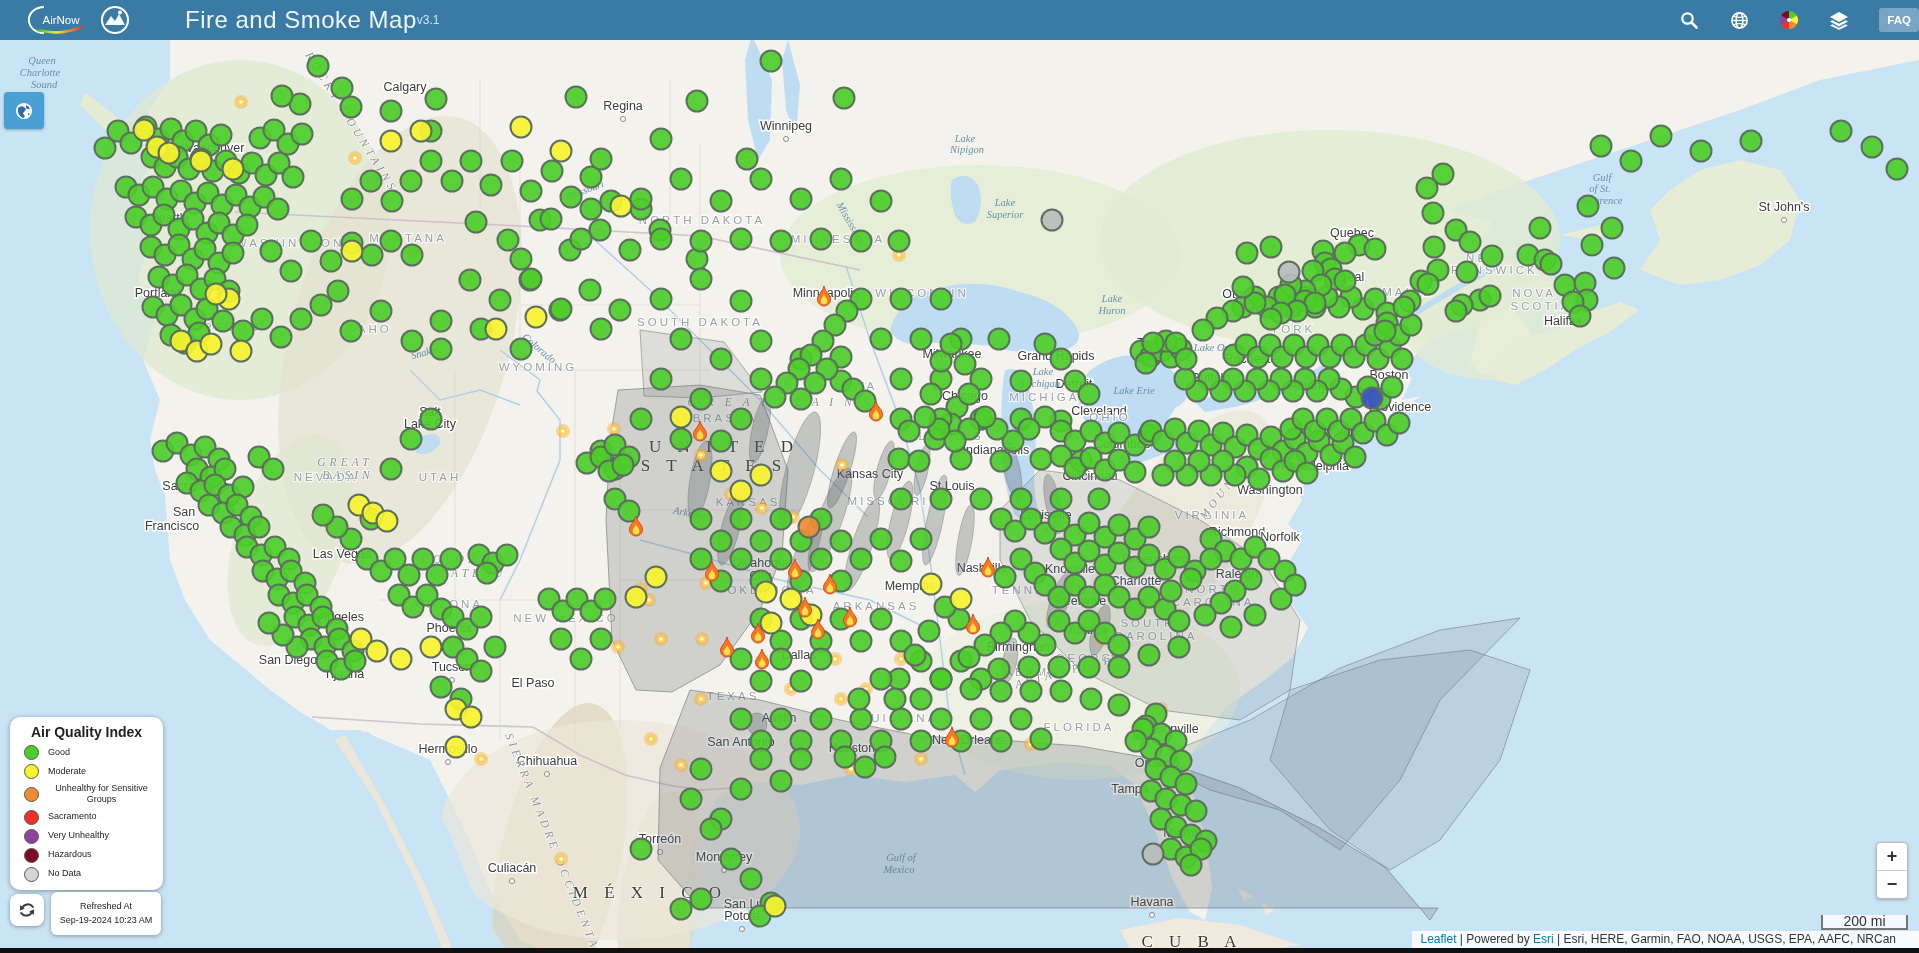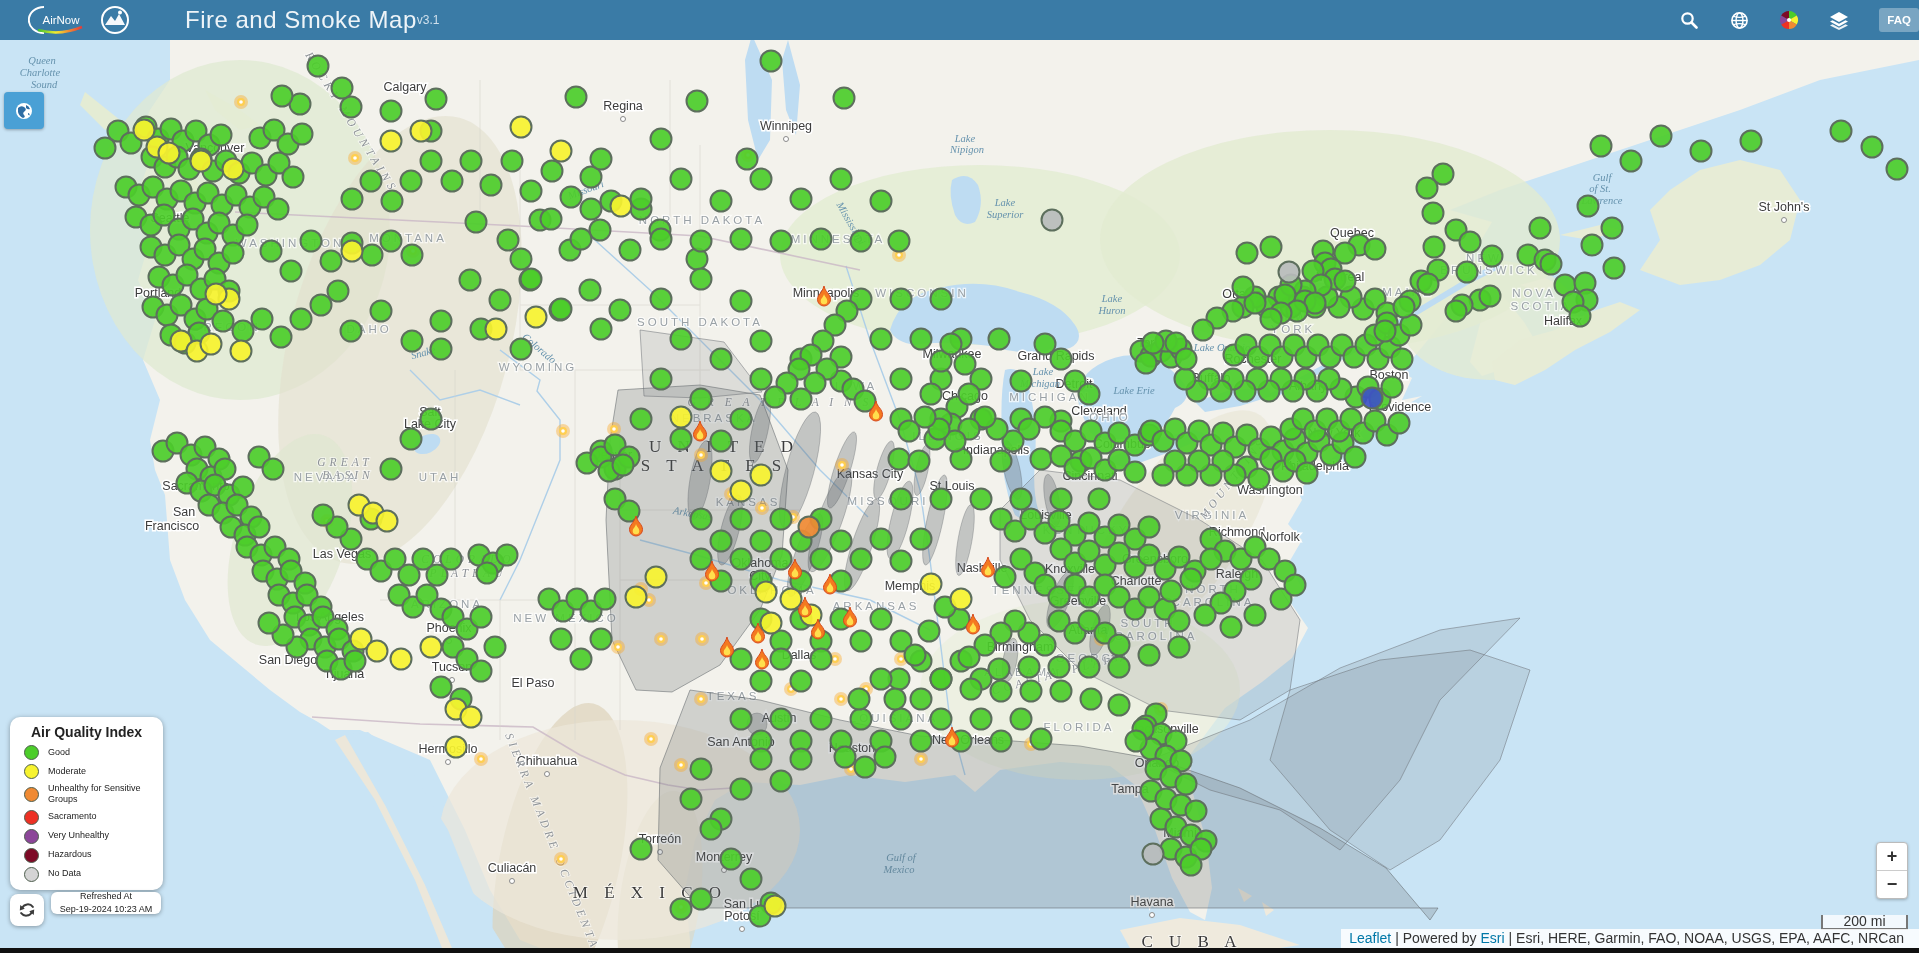--- a/index.html
+++ b/index.html
@@ -29,40 +29,40 @@
   .s-light{fill:rgba(108,113,118,.16);stroke:rgba(105,110,115,.5);stroke-width:1;}
   .s-mid{fill:rgba(98,103,108,.24);stroke:rgba(98,103,108,.55);stroke-width:1;}
   .s-streak{fill:rgba(86,92,98,.30);stroke:rgba(86,92,98,.38);stroke-width:.8;}
   
   .globe-btn{position:absolute;left:4px;top:92px;width:40px;height:37px;background:#4aa0d5;
              border-radius:4px;display:flex;align-items:center;justify-content:center;cursor:pointer;z-index:40;
              box-shadow:0 1px 3px rgba(0,0,0,.3);}
   .legend{position:absolute;left:10px;top:717px;width:153px;background:#fff;border-radius:10px;
           box-shadow:0 1px 5px rgba(0,0,0,.35);z-index:40;padding:7px 8px 6px 8px;box-sizing:border-box;}
   .legend-title{font-size:14px;font-weight:bold;color:#222;text-align:center;margin-bottom:3px;}
-  .legend-row{display:flex;align-items:center;min-height:15px;padding:2px 0;}
+  .legend-row{display:flex;align-items:center;min-height:15px;padding:2px 0;text-align:center;}
   .legend-swatch{width:13px;height:13px;border-radius:50%;border:1.5px solid #4e5e4e;
                  margin:0 9px 0 6px;flex:0 0 13px;}
   .legend-label{font-size:9px;color:#222;line-height:1.25;}
   .refresh-btn{position:absolute;left:10px;top:894px;width:34px;height:32px;background:#fff;border-radius:8px;
                box-shadow:0 1px 4px rgba(0,0,0,.35);display:flex;align-items:center;justify-content:center;
                cursor:pointer;z-index:40;}
-  .refreshed-box{position:absolute;left:51px;top:892px;width:110px;height:22px;background:#fff;border-radius:6px;
+  .refreshed-box{position:absolute;left:51px;top:892px;width:110px;height:43px;background:#fff;border-radius:6px;
                  box-shadow:0 1px 4px rgba(0,0,0,.35);display:flex;flex-direction:column;align-items:center;
                  justify-content:center;z-index:40;}
   .refreshed-box div{font-size:9px;color:#222;line-height:1.5;}
   .zoomctl{position:absolute;right:11px;top:842px;width:30px;background:#fff;border:1px solid #bbb;
            border-radius:4px;overflow:hidden;z-index:40;box-shadow:0 1px 3px rgba(0,0,0,.25);}
   .zoomctl div{height:27px;display:flex;align-items:center;justify-content:center;font-size:18px;
                font-weight:bold;color:#333;cursor:pointer;}
   .zoomctl div:first-child{border-bottom:1px solid #ccc;}
   .scalebar{position:absolute;right:11px;top:915px;width:83px;height:13px;background:rgba(255,255,255,.75);
             border:2px solid #777;border-top:none;font-size:14px;color:#333;text-align:center;line-height:12px;z-index:40;}
-  .attribution{position:absolute;right:0;bottom:5px;background:rgba(255,255,255,.85);font-size:14px;color:#333;
-               padding:1px 15px 2px 8px;z-index:40;}
+  .attribution{position:absolute;right:0;bottom:5px;background:rgba(255,255,255,.85);font-size:12px;color:#333;
+               padding:1px 23px 2px 8px;z-index:40;}
   .attribution span.link{color:#0078a8;}
   .bottom-strip{position:absolute;left:0;bottom:0;width:1919px;height:5px;background:#101010;z-index:45;}
 </style>
 </head>
 <body>
 
 <div class="header">
   <div class="hdr-left">
     <svg width="64" height="32" viewBox="0 0 64 32">
       <defs>

